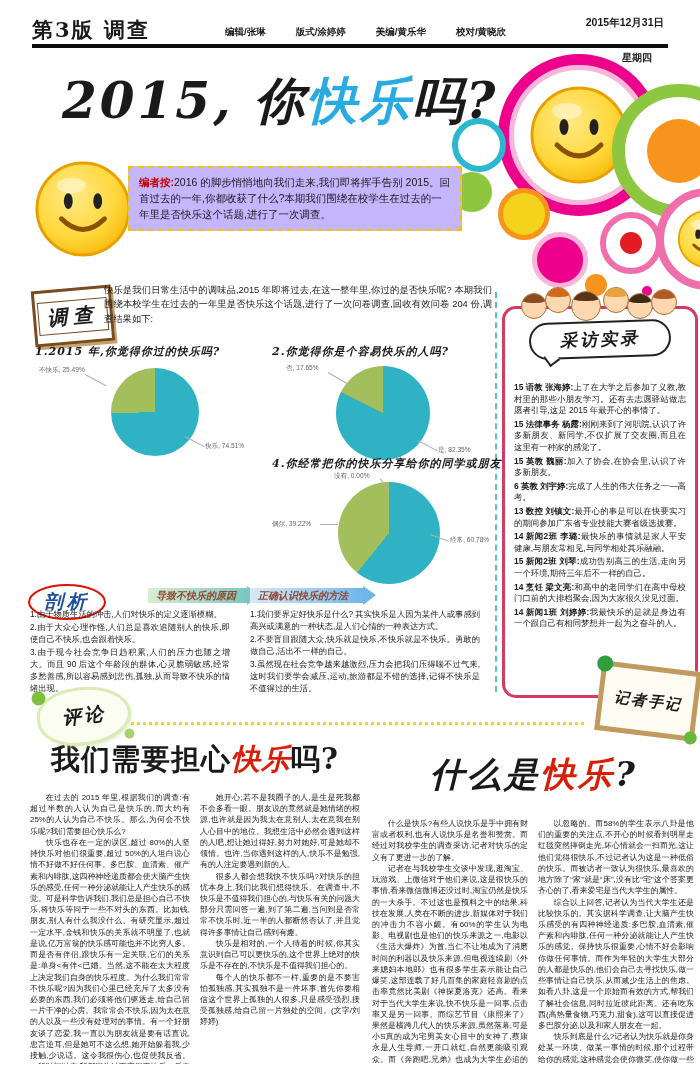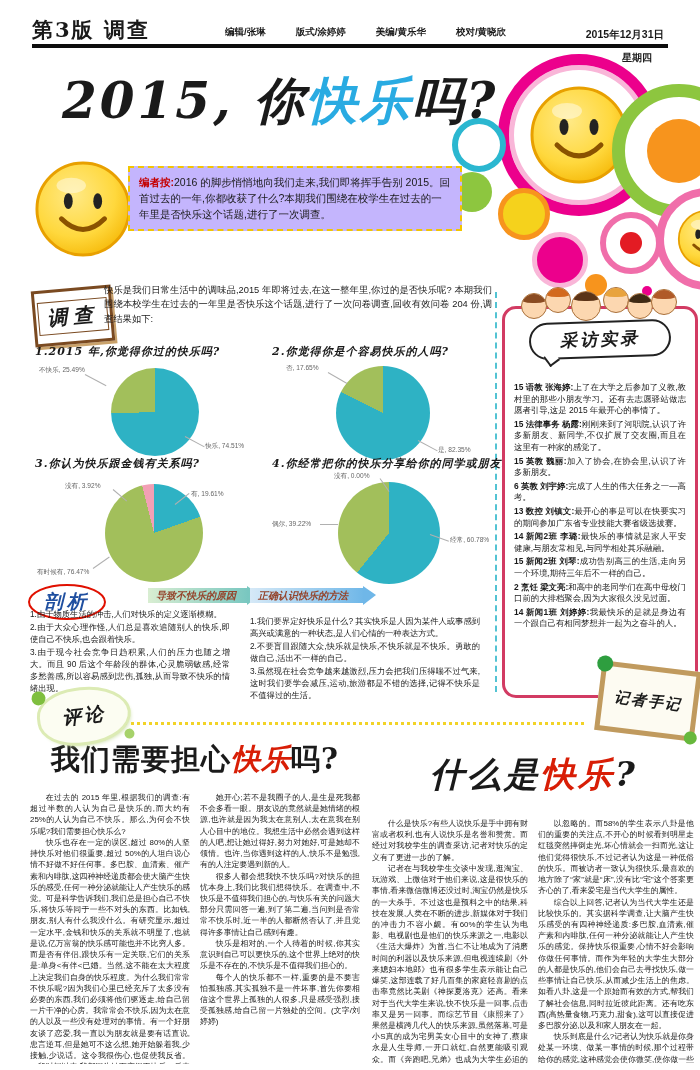--- a/index.html
+++ b/index.html
@@ -3,21 +3,21 @@
 <meta charset="utf-8">
 <style>
   html,body{margin:0;padding:0;background:#e8e8e8;}
   .page{position:relative;width:700px;height:1070px;background:#ffffff;overflow:hidden;
         font-family:"Liberation Sans",sans-serif;color:#1a1a1a;}
   .abs{position:absolute;}
 
   
   .page-label{left:32px;top:16px;font-family:"DejaVu Serif",serif;font-weight:bold;font-size:21px;letter-spacing:2px;}
   .credits{left:225px;top:26px;font-size:9.5px;font-weight:bold;display:flex;gap:30px;justify-content:flex-end;}
-  .date{right:36px;top:16px;font-size:10.5px;font-weight:bold;text-align:center;margin-top:12px;}
+  .date{right:36px;top:16px;font-size:10.5px;font-weight:bold;text-align:center;}
   .rule{left:32px;top:44px;width:636px;height:4px;background:#0d0d0d;}
   .weekday{right:48px;top:51px;font-size:10px;font-weight:bold;}
 
   
   .main-title{left:62px;top:68px;width:420px;font-family:"DejaVu Serif",serif;font-style:italic;
               font-weight:bold;font-size:50px;letter-spacing:3px;white-space:nowrap;z-index:3;}
   .main-title .hl{color:#29abe2;}
   .editor-note{left:128px;top:166px;width:312px;background:#c4b5fd;border:2px dashed #f2c500;
                padding:7px 9px;font-size:10.5px;line-height:1.5;z-index:3;}
   .editor-note b{color:#c40000;}
@@ -86,21 +86,21 @@
          font-size:10px;font-weight:bold;color:#94442c;white-space:nowrap;font-style:italic;}
   .arrow::after{content:"";position:absolute;right:-12px;top:-2px;border-top:9px solid transparent;
                 border-bottom:10px solid transparent;}
   .arrow1{left:148px;top:588px;width:92px;background:linear-gradient(90deg,#d9eed2,#79c7c0);}
   .arrow1::after{border-left:13px solid #79c7c0;}
   .arrow2{left:250px;top:588px;width:106px;background:linear-gradient(90deg,#d6e9f7,#6fb7e8);}
   .arrow2::after{border-left:13px solid #6fb7e8;}
   .ana{font-size:8.3px;line-height:1.45;text-align:justify;}
   .ana p{margin:0 0 1px 0;}
   .ana-left{left:30px;top:608px;width:200px;}
-  .ana-right{left:250px;top:608px;width:230px;margin-top:7px;}
+  .ana-right{left:250px;top:608px;width:230px;}
 
   
   .sidebar{left:502px;top:306px;width:190px;height:386px;border:3px solid #d23b63;border-radius:14px;background:#fff;z-index:2;}
   .kids{position:absolute;top:-22px;left:16px;width:160px;height:30px;}
   .kid{position:absolute;width:24px;height:24px;border-radius:50%;background:#fcd7b0;border:1.5px solid #a9703a;overflow:hidden;}
   .kid::before{content:"";position:absolute;top:-3px;left:-3px;right:-3px;height:12px;border-radius:50% 50% 45% 45%;}
   .kid.h1::before{background:#8a4b21;} .kid.h2::before{background:#d2691e;} .kid.h3::before{background:#5b3317;}
   .kid.h4::before{background:#e8a33d;} .kid.h5::before{background:#3f2a14;} .kid.h6::before{background:#b05a28;}
   .bubble{position:relative;margin:12px auto 4px auto;width:126px;background:#fff;border:2px solid #222;
           border-radius:20px;padding:5px 6px;text-align:center;font-family:"DejaVu Serif",serif;
@@ -222,30 +222,20 @@
     <span class="co co-b">快乐, 74.51%</span>
   </div>
   <div class="chart chart2">
     <div class="q">2.你觉得你是个容易快乐的人吗?</div>
     <div class="pie" style="background: conic-gradient(rgb(46, 178, 196) 0deg, rgb(46, 178, 196) 296.46deg, rgb(162, 191, 91) 296.46deg, rgb(162, 191, 91) 360deg);"></div>
     <div class="lead l-a"></div>
     <div class="lead l-b"></div>
     <span class="co co-a">否, 17.65%</span>
     <span class="co co-b">是, 82.35%</span>
   </div>
-  <div class="chart chart3">
-    <div class="q">3.你认为快乐跟金钱有关系吗?</div>
-    <div class="pie" style="background: conic-gradient(rgb(46, 178, 196) 0deg, rgb(46, 178, 196) 70.596deg, rgb(162, 191, 91) 70.596deg, rgb(162, 191, 91) 345.888deg, rgb(242, 160, 181) 345.888deg, rgb(242, 160, 181) 360deg);"></div>
-    <div class="lead l-a"></div>
-    <div class="lead l-b"></div>
-    <div class="lead l-c"></div>
-    <span class="co co-a">没有, 3.92%</span>
-    <span class="co co-b">有, 19.61%</span>
-    <span class="co co-c">有时候有, 76.47%</span>
-  </div>
   <div class="chart chart4">
     <div class="q">4.你经常把你的快乐分享给你的同学或朋友吗?</div>
     <div class="pie" style="background: conic-gradient(rgb(46, 178, 196) 0deg, rgb(46, 178, 196) 218.808deg, rgb(162, 191, 91) 218.808deg, rgb(162, 191, 91) 360deg, rgb(242, 160, 181) 360deg, rgb(242, 160, 181) 360deg);"></div>
     <div class="lead l-a"></div>
     <div class="lead l-b"></div>
     <div class="lead l-c"></div>
     <span class="co co-a">没有, 0.00%</span>
     <span class="co co-b">偶尔, 39.22%</span>
     <span class="co co-c">经常, 60.78%</span>
   </div>
@@ -275,21 +265,21 @@
     </div>
     <div class="bubble">采访实录</div>
     <div class="iv-list">
       <p><b>15 语教 张海婷:</b><span>上了在大学之后参加了义教,教村里的那些小朋友学习。还有去志愿驿站做志愿者引导,这是 2015 年最开心的事情了。</span></p>
       <p><b>15 法律事务 杨露:</b><span>刚刚来到了河职院,认识了许多新朋友、新同学,不仅扩展了交友圈,而且在这里有一种家的感觉了。</span></p>
       <p><b>15 英教 魏丽:</b><span>加入了协会,在协会里,认识了许多新朋友。</span></p>
       <p><b>6 英教 刘宇婷:</b><span>完成了人生的伟大任务之一—高考。</span></p>
       <p><b>13 数控 刘镇文:</b><span>最开心的事是可以在快要实习的期间参加广东省专业技能大赛省级选拔赛。</span></p>
       <p><b>14 新闻2班 李璐:</b><span>最快乐的事情就是家人平安健康,与朋友常相见,与同学相处其乐融融。</span></p>
       <p><b>15 新闻2班 刘琴:</b><span>成功告别高三的生活,走向另一个环境,期待三年后不一样的自己。</span></p>
-      <p><b>2 烹饪 梁文亮:</b><span>和高中的老同学们在高中母校门口前的大排档聚会,因为大家很久没见过面。</span></p>
+      <p><b>14 烹饪 梁文亮:</b><span>和高中的老同学们在高中母校门口前的大排档聚会,因为大家很久没见过面。</span></p>
       <p><b>14 新闻1班 刘婷婷:</b><span>我最快乐的是就是身边有一个跟自己有相同梦想并一起为之奋斗的人。</span></p>
     </div>
   </div>
 
   <div class="abs badge-comment">评论</div>
   <div class="abs wavy-yellow"></div>
   <div class="abs comment-title">
     <span>我们需要担心</span><span class="hl">快乐</span><span>吗?</span>
   </div>
   <div class="news-col com-col1">

